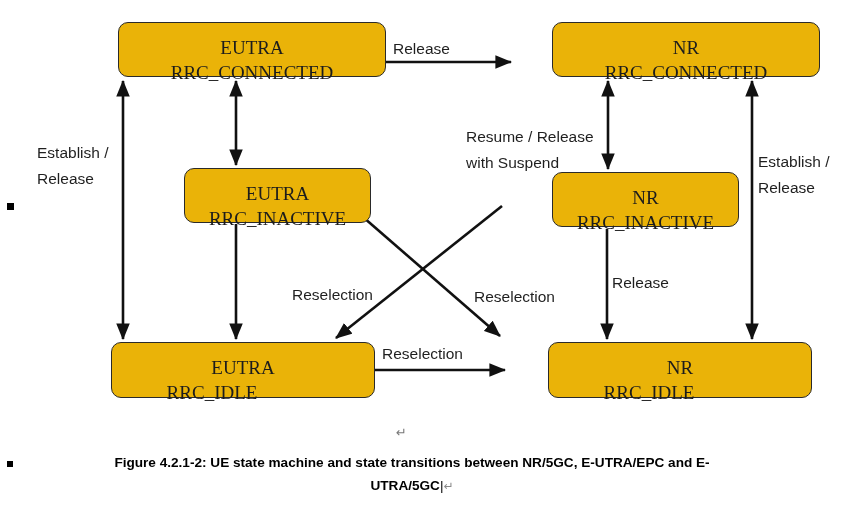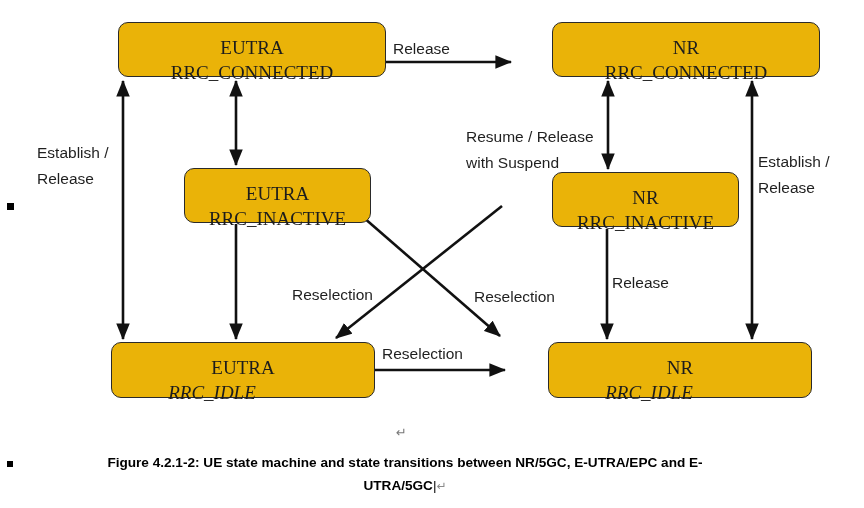--- a/index.html
+++ b/index.html
@@ -18,38 +18,38 @@
     background:#eab308;
     font-family:"Liberation Serif", serif;
     font-size:19px;
     color:#1c1c1c;
     text-align:center;
     padding-top:12px;
     line-height:25px;
     margin-left:38px;
   }
   .state-box .l2{display:block;}
-  .shift-left{position:relative;left:-31px;font-style:italic;}
+  .shift-left{position:relative;left:-31px;}
   .edge-label{
     position:absolute;
     font-size:15.5px;
     color:#1f1f1f;
     white-space:pre-line;
     line-height:26px;
   }
   .bullet{position:absolute;background:#000;}
   .return-mark{
     position:absolute;
     color:#787878;
     font-size:13px;
     font-family:"DejaVu Sans", sans-serif;
   }
   #caption{
     position:absolute;
-    left:30px;top:452px;width:750px;
+    left:37px;top:452px;width:750px;
     text-align:center;
     font-weight:bold;
     font-size:13.6px;
     line-height:22.5px;
     color:#000;
   }
   #caption .cap-text{white-space:pre-line;}
   #caption .cursor{font-weight:normal;color:#000;}
   #caption .ret{font-weight:normal;color:#8a8a8a;font-size:12px;font-family:"DejaVu Sans", sans-serif;}
   svg{position:absolute;left:0;top:0;}

